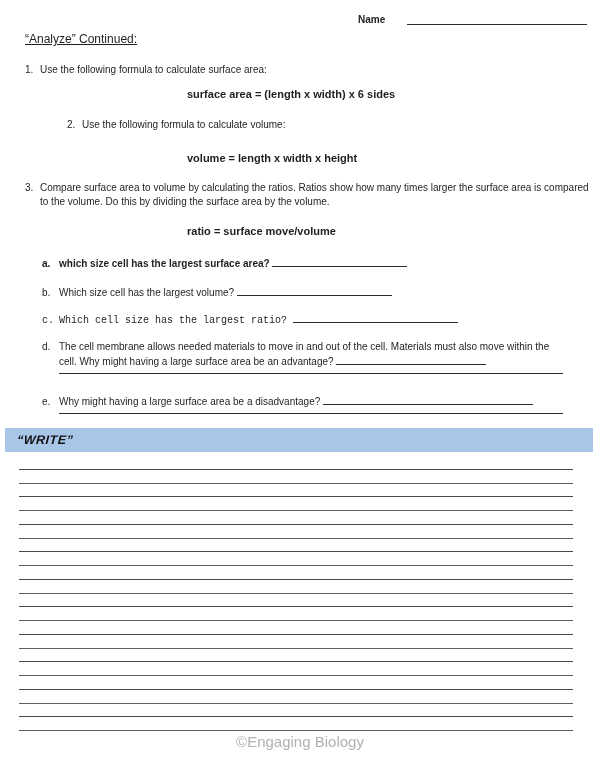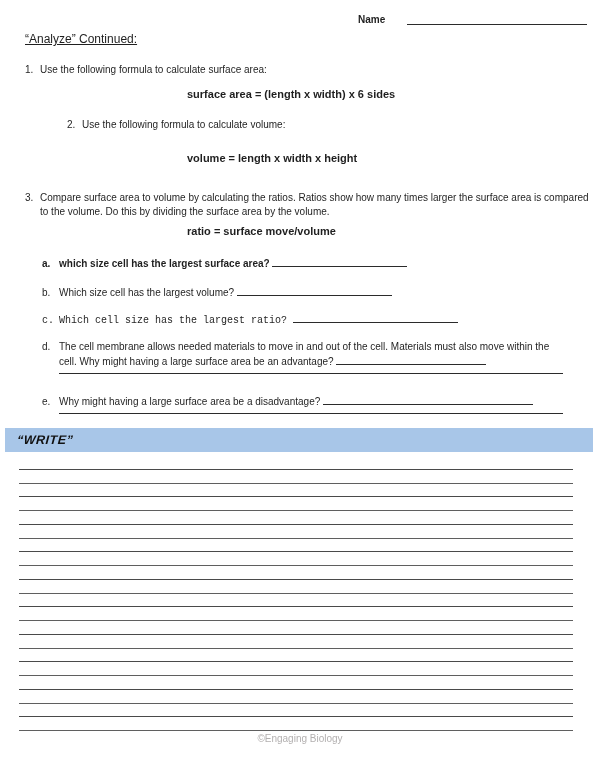--- a/index.html
+++ b/index.html
@@ -20,21 +20,21 @@
   .name-blank{flex:1;border-bottom:1px solid #2b2b2b;height:11px;}
 
   
   .page-header{top:32px;left:25px;font-size:12px;text-decoration:underline;}
 
   
   .q{left:25px;width:552px;line-height:1.4;text-indent:-15px;padding-left:15px;}
   .qnum{display:inline-block;width:15px;text-indent:0;}
   .q1{top:63px;}
   .q2{top:118px;margin-left:42px;}
-  .q3{top:191px;}
+  .q3{top:181px;}
 
   
   .formula{left:167px;font-weight:bold;font-size:11px;margin-left:20px;}
   .f1{top:88px;}
   .f2{top:152px;text-align:center;}
   .f3{top:225px;}
 
   
   .sub{left:42px;width:504px;padding-left:17px;text-indent:-17px;line-height:1.45;}
   .sub-letter{display:inline-block;width:17px;text-indent:0;}
@@ -67,21 +67,21 @@
     letter-spacing:0.5px;color:#111;
     transform:skewX(-4deg);
   }
 
   
   .ruled-lines{top:456px;left:19px;width:554px;}
   .ruled-line{height:12.75px;border-bottom:1px solid #4a4a4a;}
   .ruled-line:nth-child(even){border-bottom-color:#5f5f5f;}
 
   
-  .footer-credit{top:733px;left:0;width:600px;text-align:center;color:#b3b0b0;font-size:10px;}
+  .footer-credit{top:733px;left:0;width:600px;text-align:center;color:#b3b0b0;font-size:15px;}
 </style>
 </head>
 <body>
 
 <div class="page">
 
   <div class="abs name-row">
     <span class="name-label">Name</span>
     <span class="name-blank"></span>
   </div>

